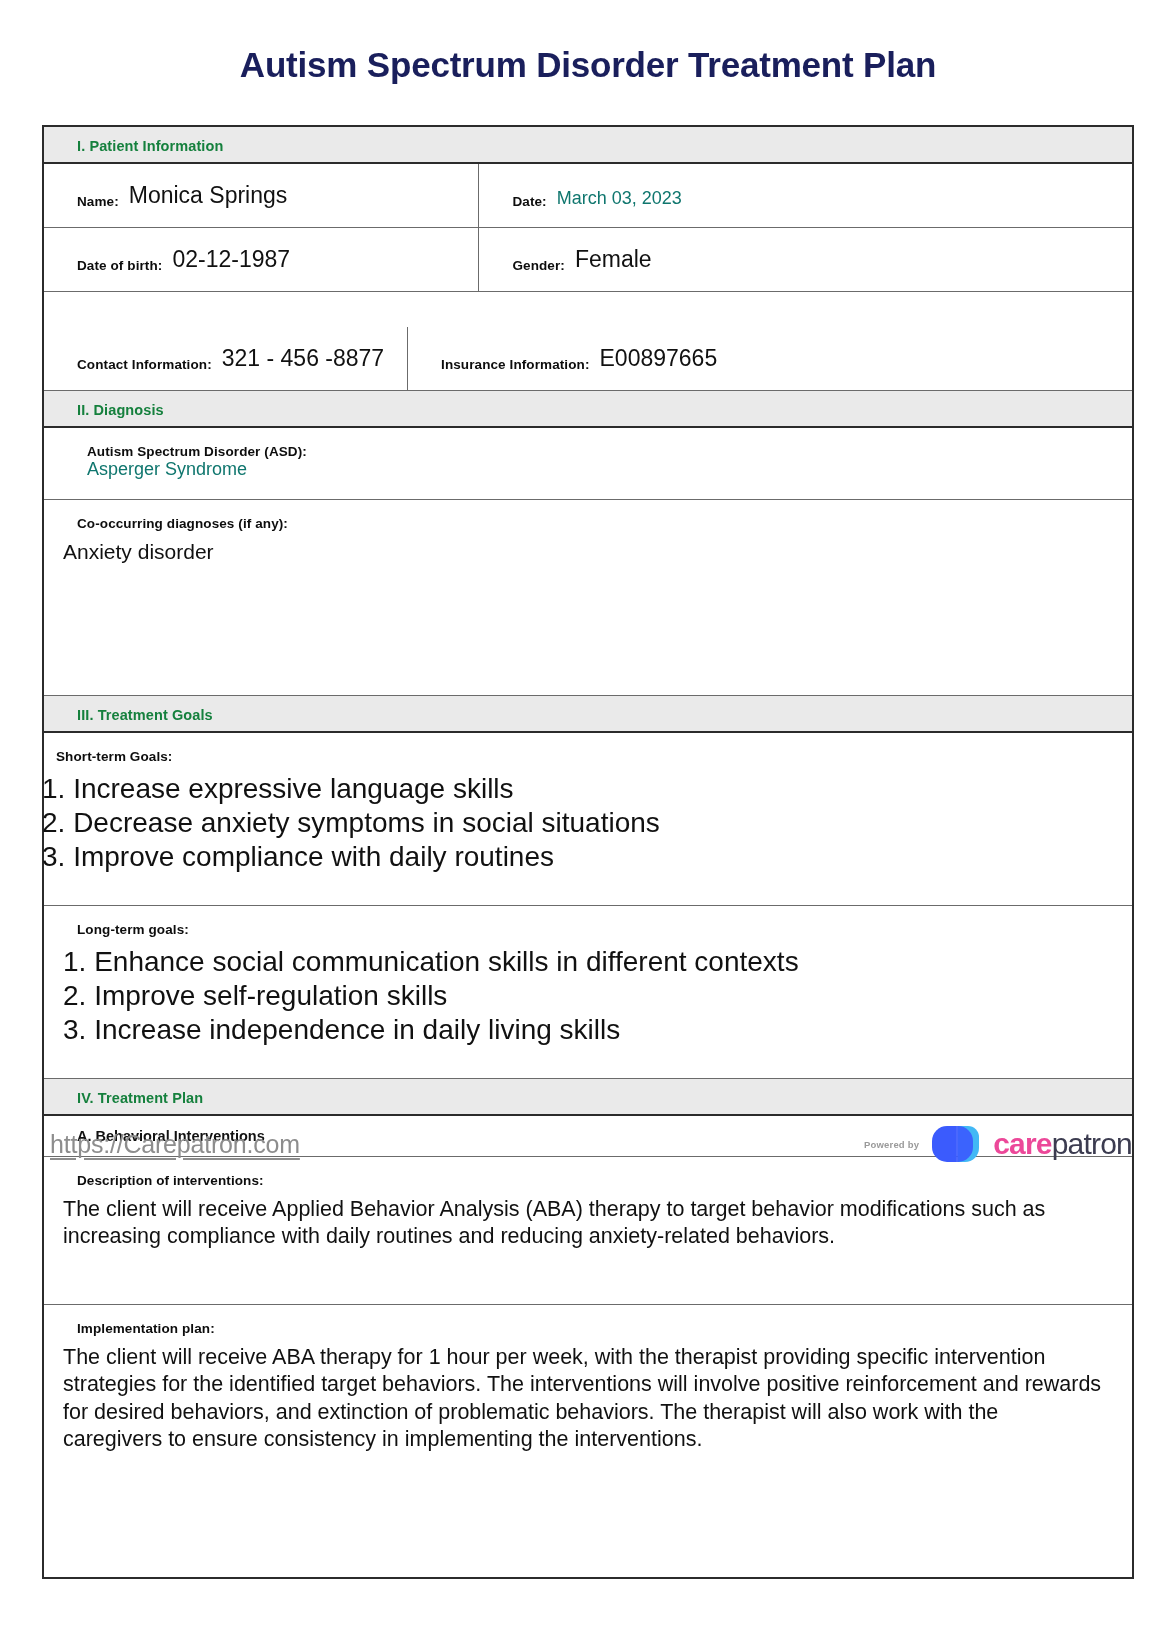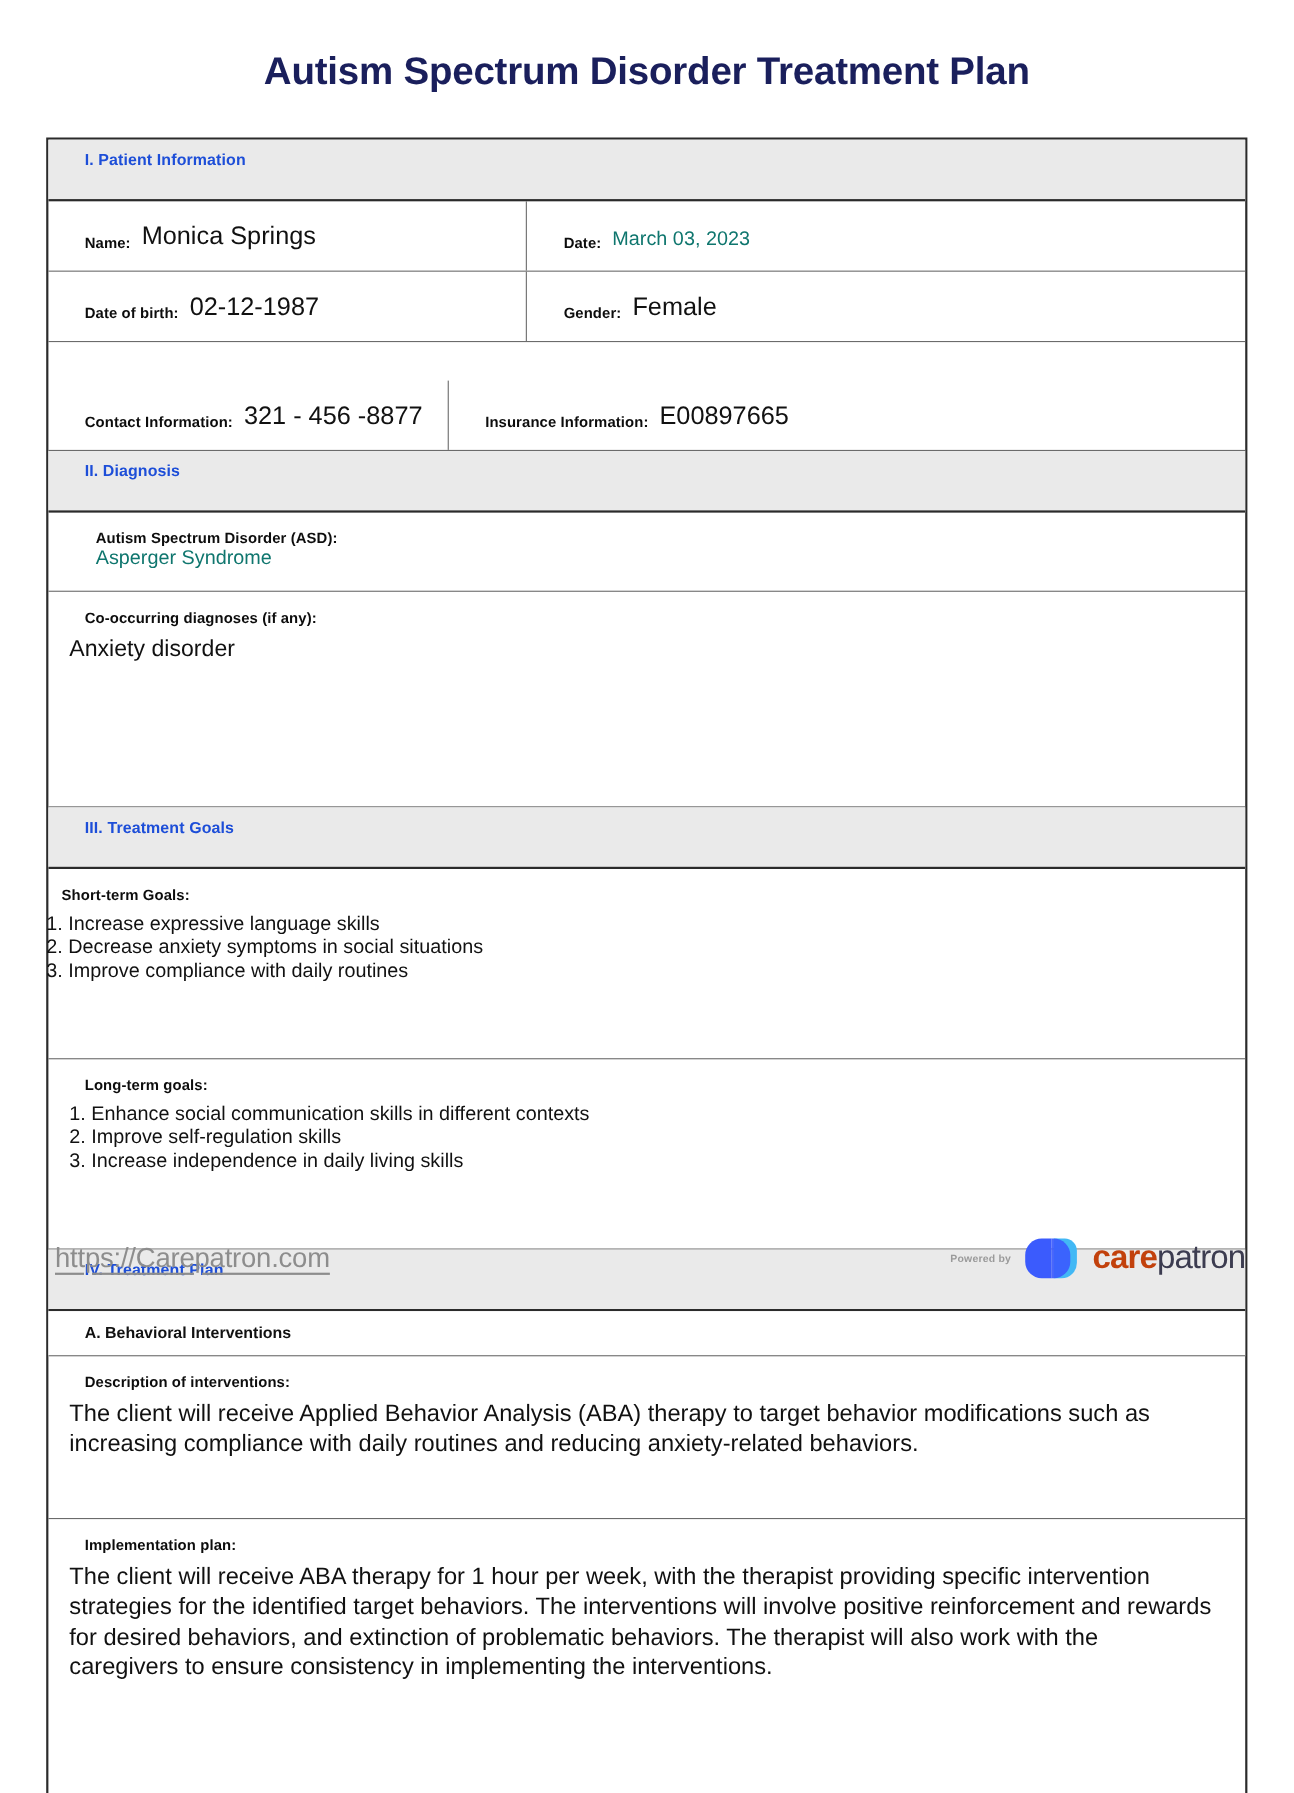--- a/index.html
+++ b/index.html
@@ -40,24 +40,24 @@
   .form {
     margin: 40px 42px 0 42px;
     border: 2px solid #2b2b2b;
     box-sizing: border-box;
     background: #ffffff;
   }
 
   .section-header {
     background: #eaeaea;
     border-bottom: 2px solid #2b2b2b;
-    padding: 11px 0 27px 33px;
+    padding: 11px 0 8px 33px;
     font-size: 14.5px;
     font-weight: bold;
-    color: #1d4ed8;
+    color: #15803d;
     letter-spacing: 0.1px;
   }
 
   .sub-header {
     background: #ffffff;
     border-bottom: 1.5px solid #6b6b6b;
     padding: 12px 0 12px 33px;
     font-size: 14.5px;
     font-weight: bold;
     color: #111111;
@@ -131,21 +131,21 @@
   }
 
   .block-text {
     font-size: 21px;
     line-height: 1.28;
     color: #111111;
     margin-left: -14px;
   }
 
   .goal-list {
-    font-size: 18px;
+    font-size: 28px;
     line-height: 1.22;
     color: #111111;
     margin-left: -14px;
   }
   .goal-list div { white-space: nowrap; }
 
   .para {
     font-size: 21.5px;
     line-height: 1.28;
     color: #111111;
@@ -195,21 +195,21 @@
     width: 52px;
     height: 40px;
     position: relative;
     display: inline-block;
   }
   .brand-word {
     font-size: 30px;
     letter-spacing: -0.8px;
     line-height: 1;
   }
-  .brand-word .b1 { font-weight: bold; color: #c2410c; }
+  .brand-word .b1 { font-weight: bold; color: #ec4899; }
   .brand-word .b2 { font-weight: normal; color: #3c3c50; }
 </style>
 </head>
 <body>
 
 <div class="page">
 
   <div class="doc-title">Autism Spectrum Disorder Treatment Plan</div>
 
   <div class="form">

